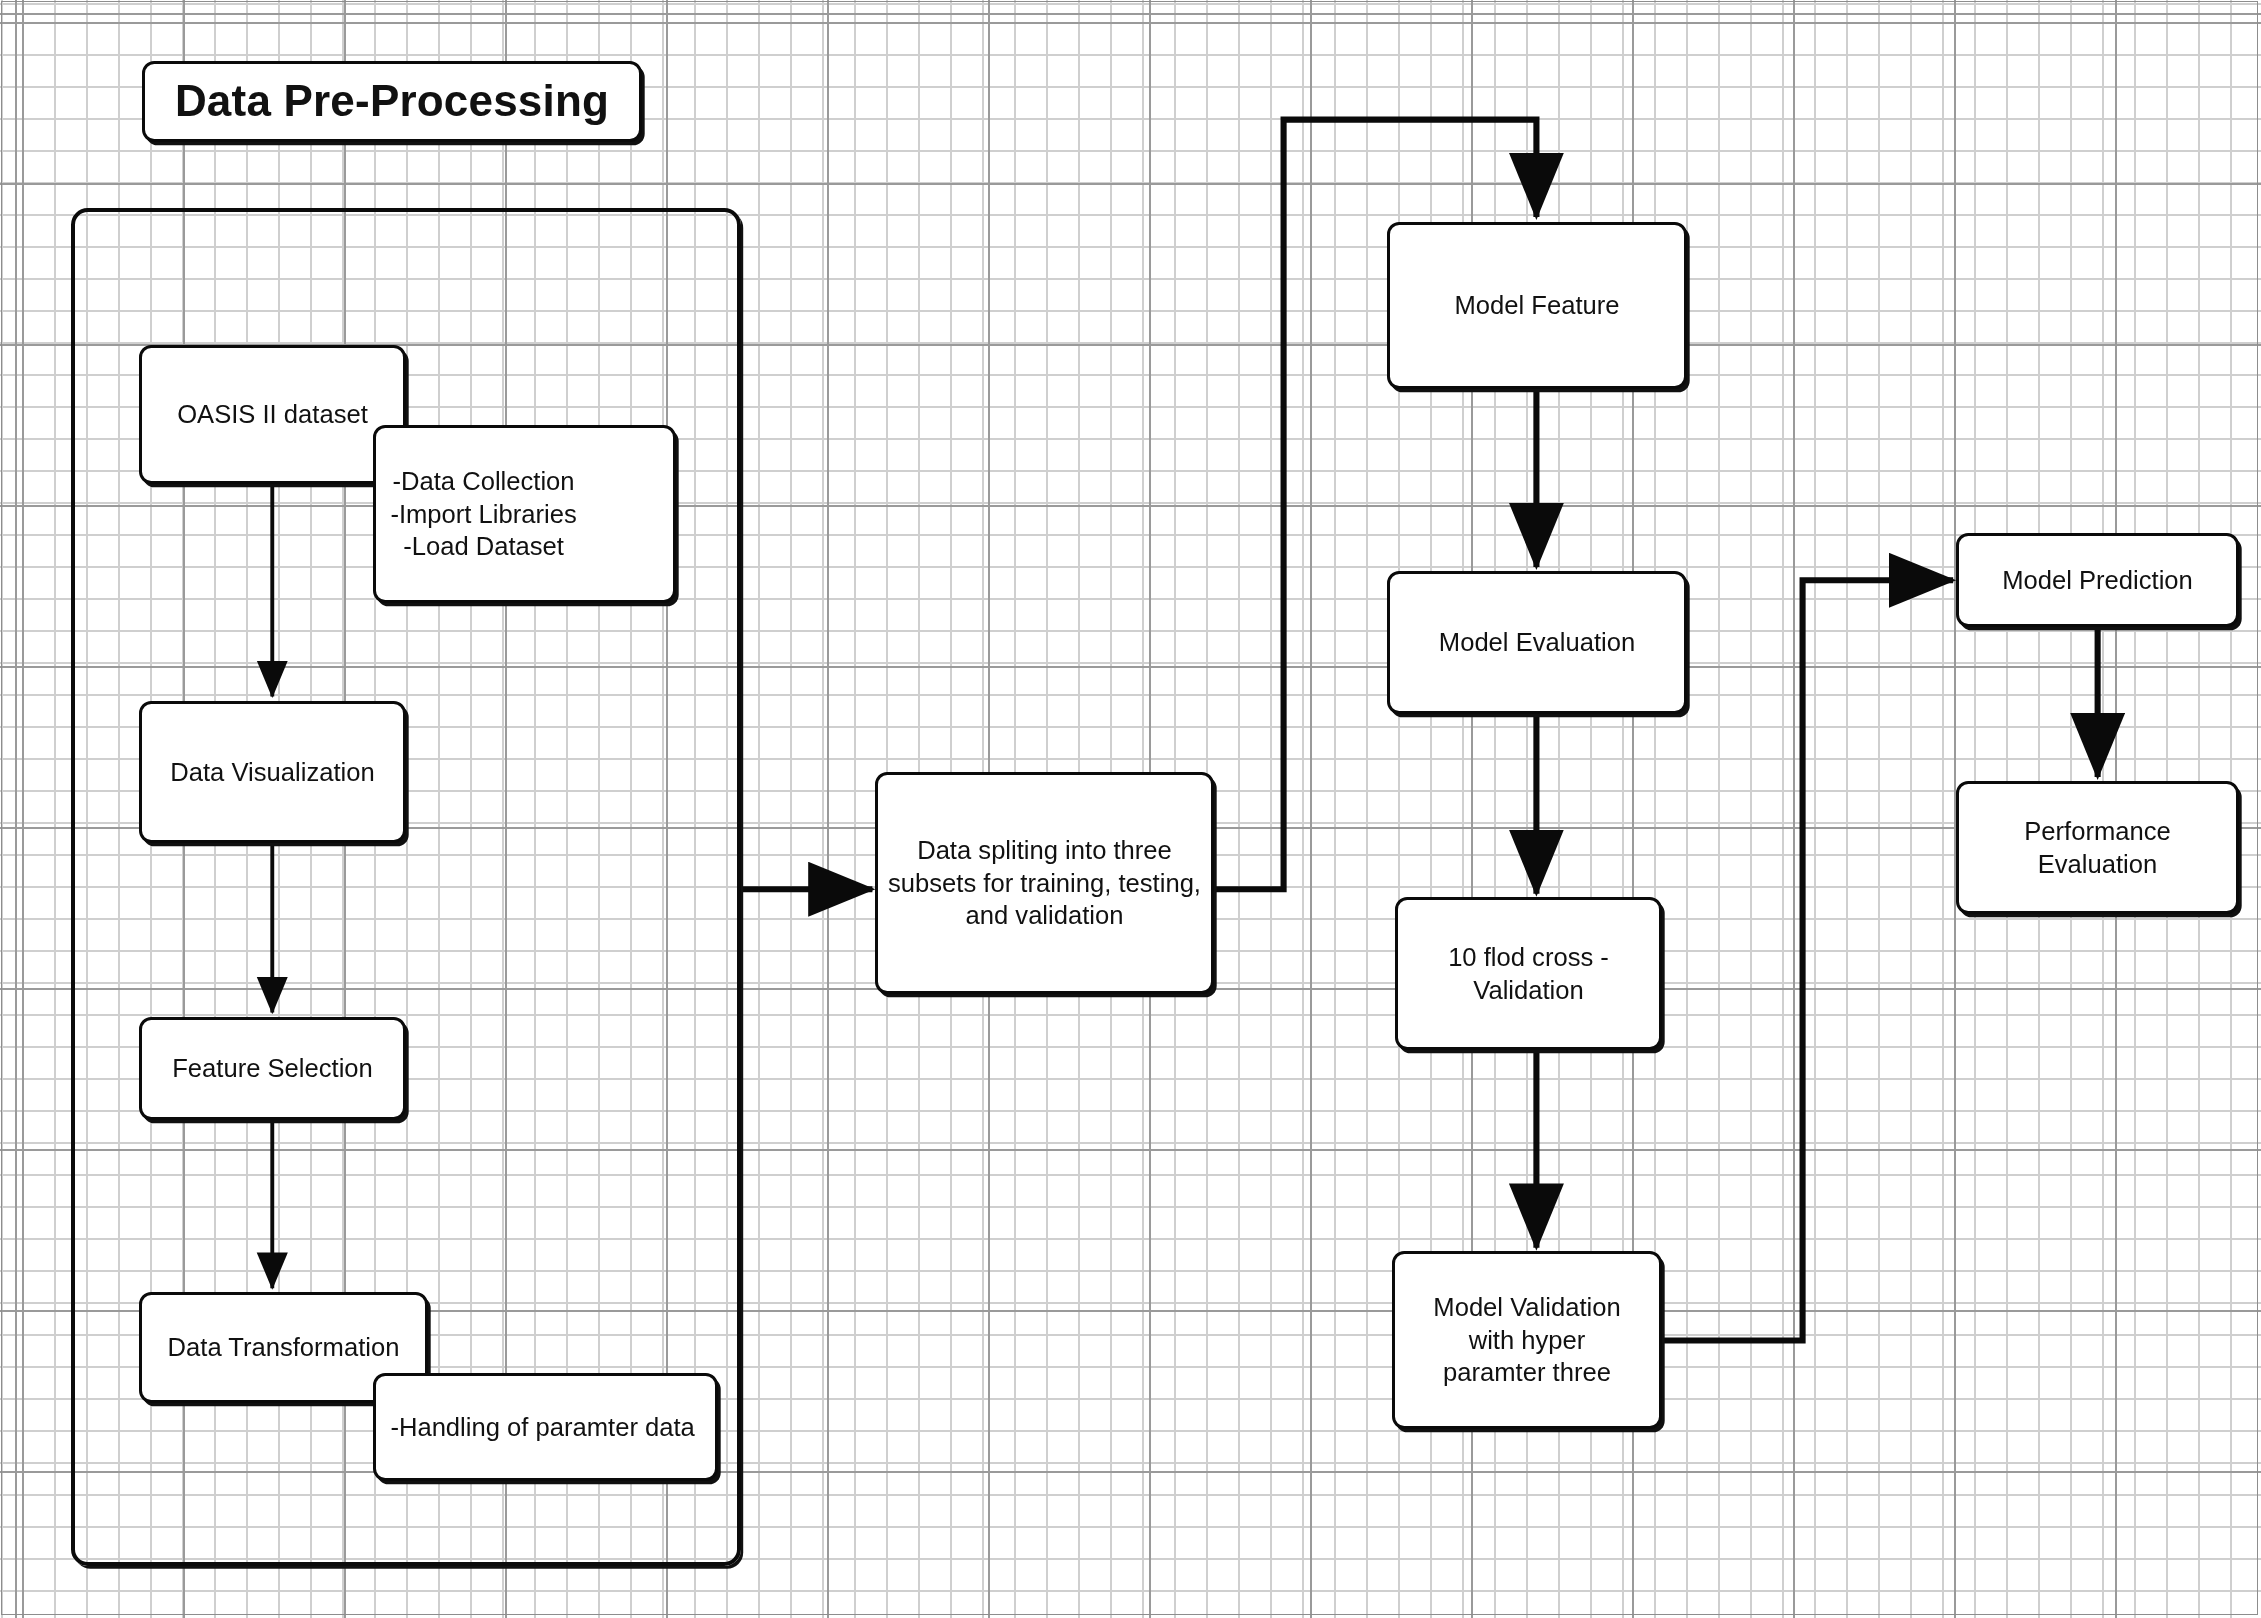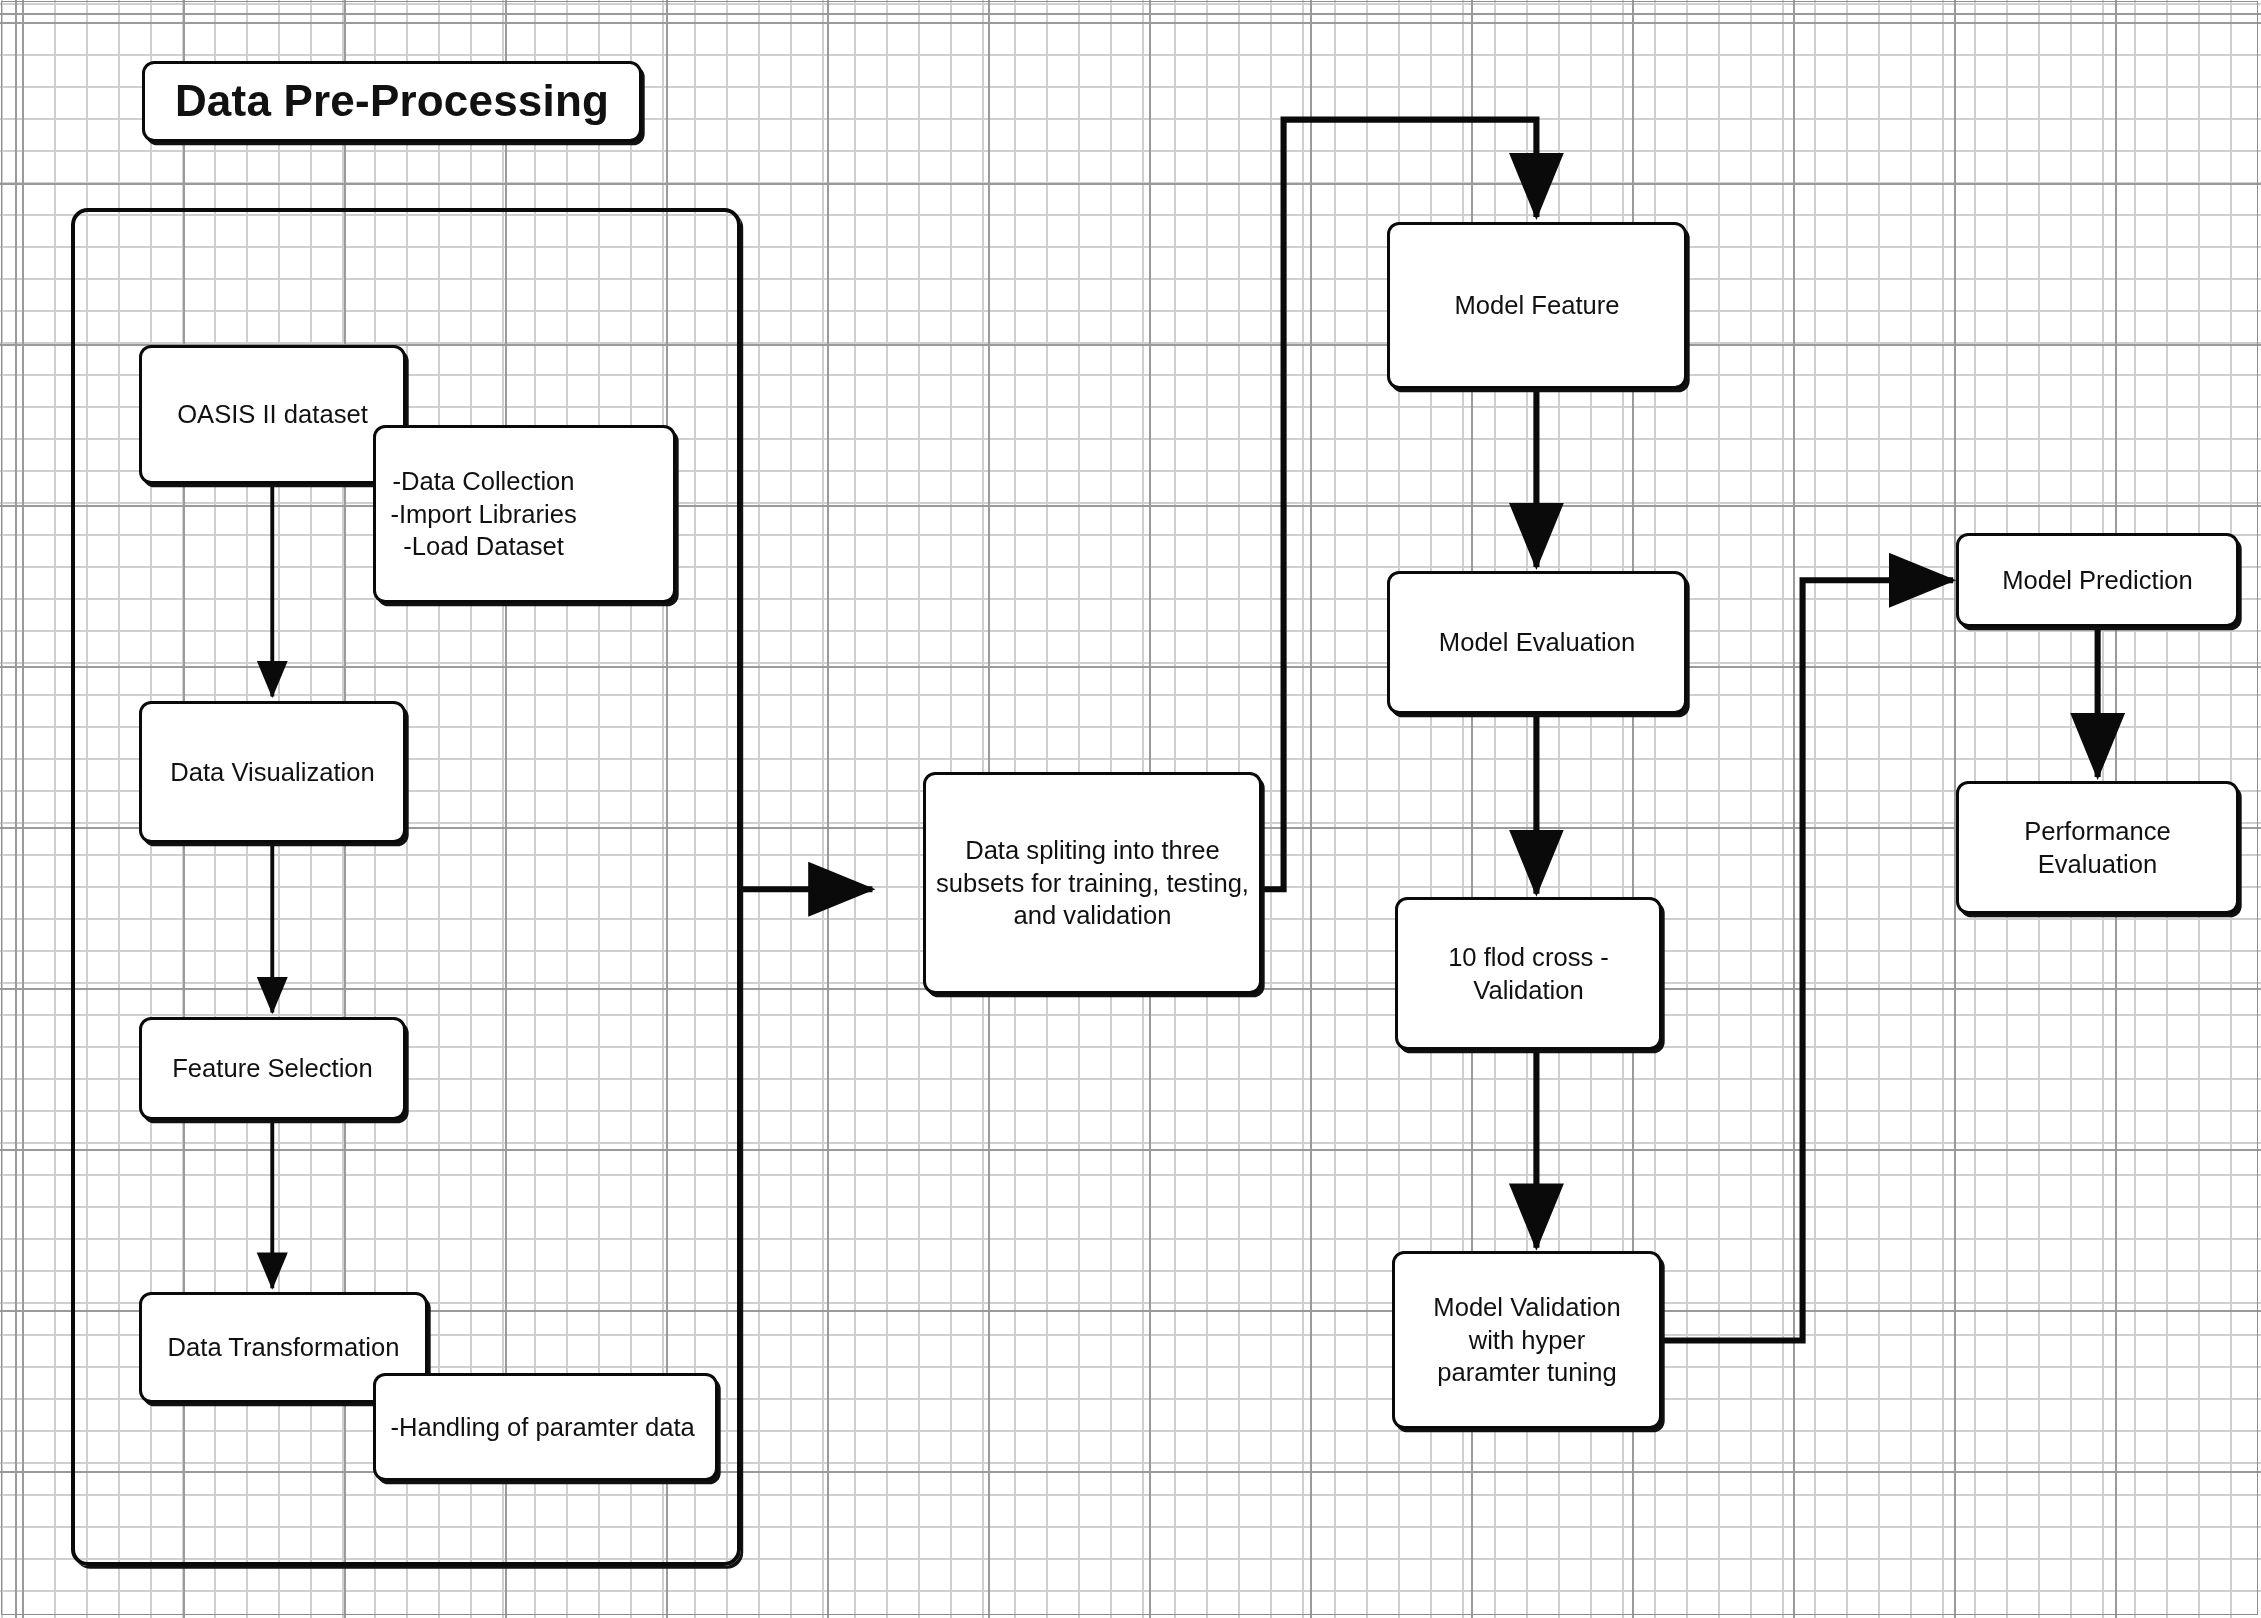--- a/index.html
+++ b/index.html
@@ -138,41 +138,41 @@
     <span class="txt">Feature Selection</span>
   </div>
 
   <div class="box stage-box" style="left:139px; top:1292px; width:289px; height:111px;">
     <span class="txt">Data Transformation</span>
   </div>
   <div class="box note-box" style="left:373px; top:1373px; width:345px; height:108px;">
     <span class="txt">-Handling of paramter data</span>
   </div>
 
-  <div class="box stage-box" style="left:875px; top:772px; width:339px; height:222px; font-size:25.6px;margin-left:48px;">
+  <div class="box stage-box" style="left:875px; top:772px; width:339px; height:222px; font-size:25.6px;">
     <span class="txt">Data spliting into three subsets for training, testing, and validation</span>
   </div>
 
   <div class="box right-box" style="left:1387px; top:222px; width:300px; height:167px;">
     <span class="txt">Model Feature</span>
   </div>
 
   <div class="box right-box" style="left:1387px; top:571px; width:300px; height:143px;">
     <span class="txt">Model Evaluation</span>
   </div>
 
   <div class="box right-box" style="left:1395px; top:897px; width:267px; height:153px;">
     <span class="txt">10 flod cross -
 Validation</span>
   </div>
 
   <div class="box right-box" style="left:1392px; top:1251px; width:270px; height:178px;">
     <span class="txt">Model Validation
 with hyper
-paramter tuning</span>
+paramter three</span>
   </div>
 
   <div class="box right-box" style="left:1956px; top:533px; width:283px; height:94px;">
     <span class="txt">Model Prediction</span>
   </div>
 
   <div class="box right-box" style="left:1956px; top:781px; width:283px; height:133px;">
     <span class="txt">Performance
 Evaluation</span>
   </div>

